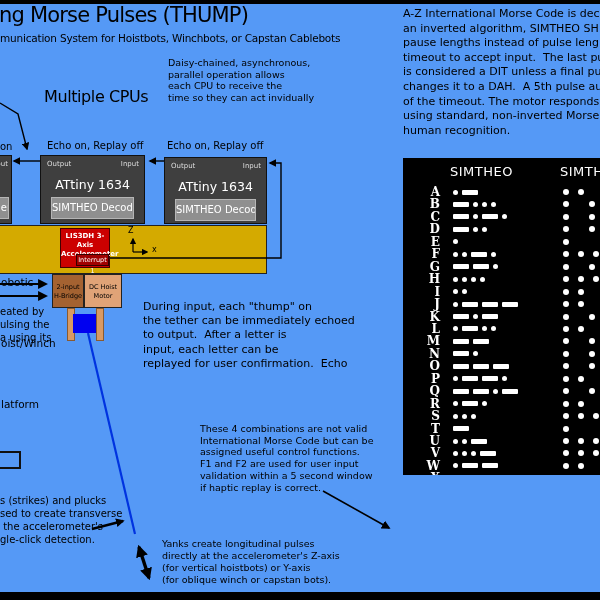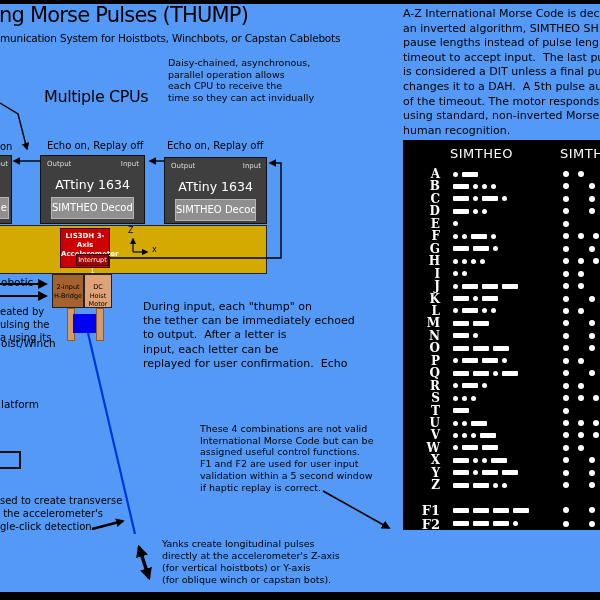--- a/index.html
+++ b/index.html
@@ -42,29 +42,29 @@
   .accel{left:60px;top:228px;width:50px;height:40px;background:var(--accelerometer_red,#cc0000);
          border:1px solid #400;color:#fff;font-size:7px;font-weight:bold;
          text-align:center;line-height:9px;padding-top:3px;box-sizing:border-box;}
   .interrupt{left:76px;top:254px;width:33px;height:12px;background:var(--interrupt_red,#a00000);
              border:1px solid #300;color:#fff;font-size:6.5px;line-height:11px;text-align:center;box-sizing:border-box;}
   .axislabel{font-size:8px;}
 
   .hbridge{left:52px;top:274px;width:32px;height:34px;background:var(--hbridge_brown,#a46231);
            border:1px solid #222;font-size:6.5px;line-height:8.5px;text-align:center;
            padding-top:8px;box-sizing:border-box;color:#000;}
-  .motor{left:84px;top:274px;width:28px;height:34px;background:var(--motor_tan,#e0a377);
+  .motor{left:84px;top:274px;width:38px;height:34px;background:var(--motor_tan,#e0a377);
          border:1px solid #222;font-size:6.5px;line-height:8.5px;text-align:center;
          padding-top:8px;box-sizing:border-box;color:#000;}
   .leg{position:absolute;width:8px;background:var(--leg_tan,#d89a64);border:1px solid #8a5a30;box-sizing:border-box;}
   .spool{left:73px;top:314px;width:23px;height:19px;background:var(--spool_blue,#0000f0);}
 
   .emptyrect{left:-18px;top:451px;width:35px;height:14px;border:2px solid #111;background:transparent;}
 
-  .panel{left:403px;top:140px;width:197px;height:390px;background:var(--panel_black,#000);
+  .panel{left:403px;top:158px;width:197px;height:317px;background:var(--panel_black,#000);
          overflow:hidden;position:absolute;}
   .phead{position:absolute;color:#fff;font-size:13px;letter-spacing:0.5px;top:6px;white-space:pre;}
   .mrow{position:absolute;left:0;width:197px;height:12px;}
   .mlabel{position:absolute;left:0;top:0;width:37px;text-align:right;
           font-family:"DejaVu Serif",serif;font-weight:bold;color:#fff;
           font-size:12px;line-height:12px;}
   .mrow.frow .mlabel{font-size:13px;line-height:13px;}
   .msyms{position:absolute;left:50px;top:0;height:12px;display:flex;align-items:center;gap:4px;}
   .mdot{width:5px;height:5px;border-radius:50%;background:#fff;}
   .mdash{width:16px;height:5px;background:#fff;border-radius:1px;}
@@ -156,20 +156,21 @@
     <div>input, each letter can be</div>
     <div>replayed for user confirmation.  Echo</div>
   </div>
 <div class="abs note createdby">
     <div>eated by</div>
     <div>ulsing the</div>
     <div>a using its</div>
   </div>
 <div class="abs emptyrect"></div>
 <div class="abs note strikes">
+    <div>s (strikes) and plucks</div>
     <div>sed to create transverse</div>
     <div> the accelerometer's</div>
     <div>gle-click detection.</div>
   </div>
 <div class="abs note combos">
     <div>These 4 combinations are not valid</div>
     <div>International Morse Code but can be</div>
     <div>assigned useful control functions.</div>
     <div>F1 and F2 are used for user input</div>
     <div>validation within a 5 second window</div>

